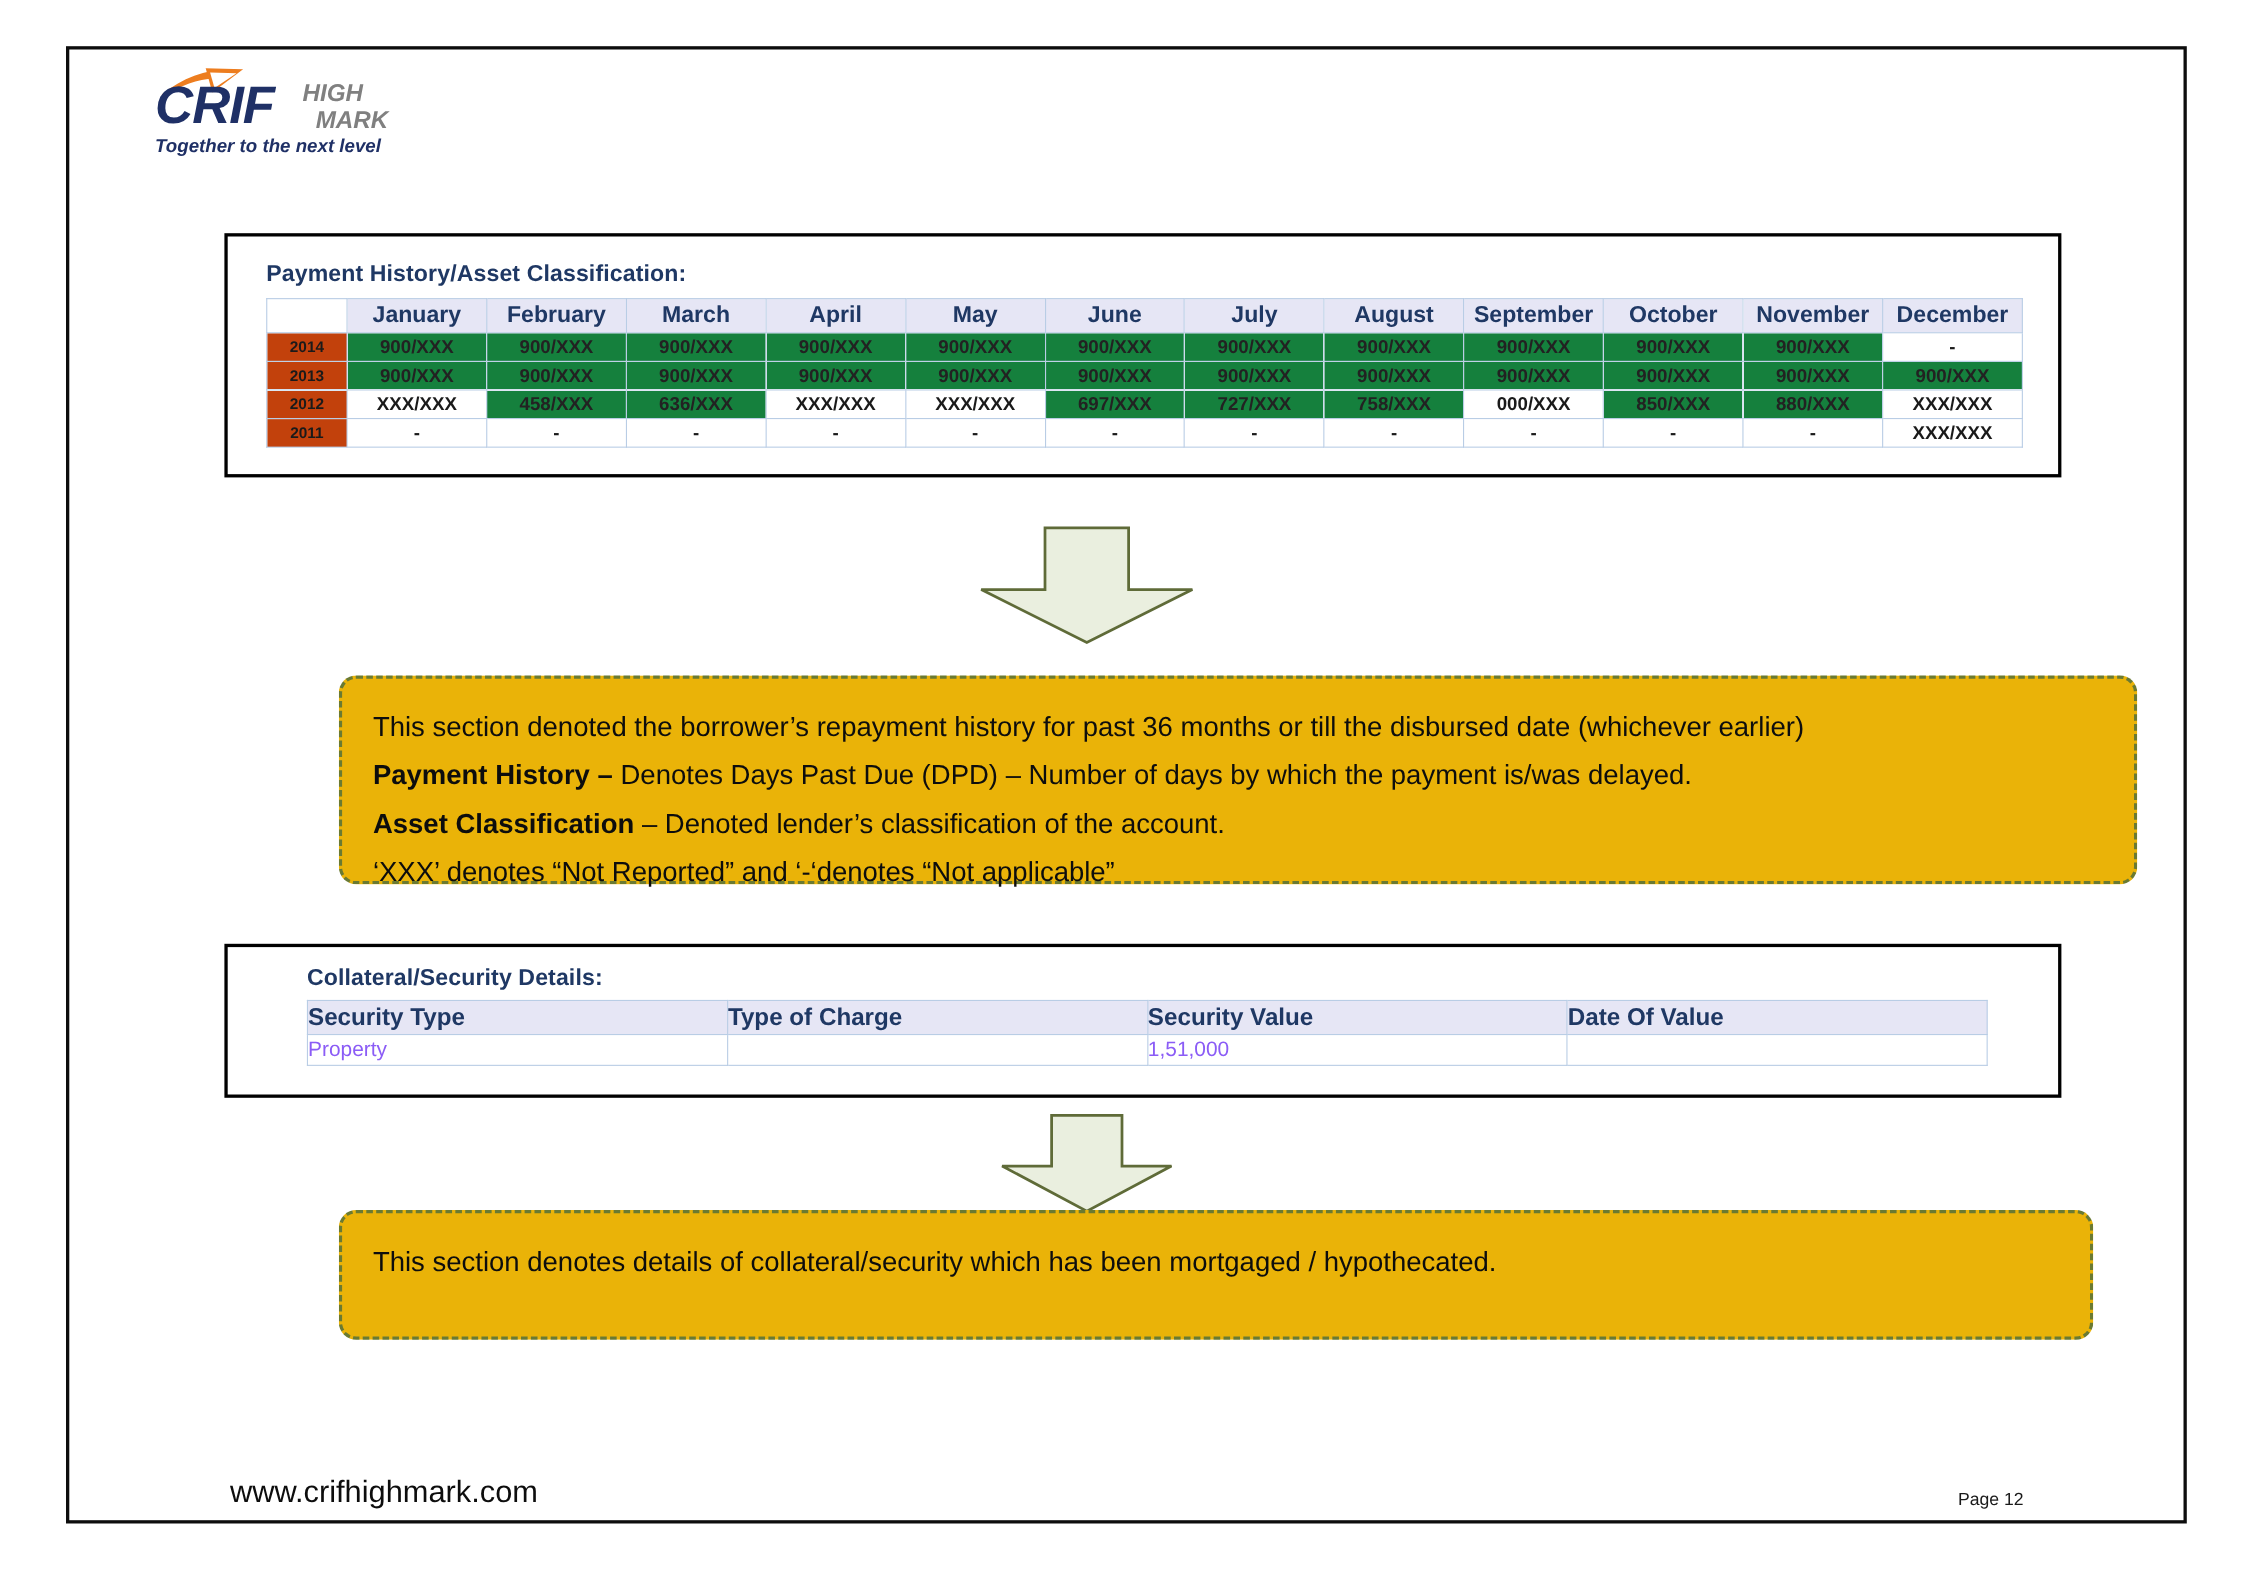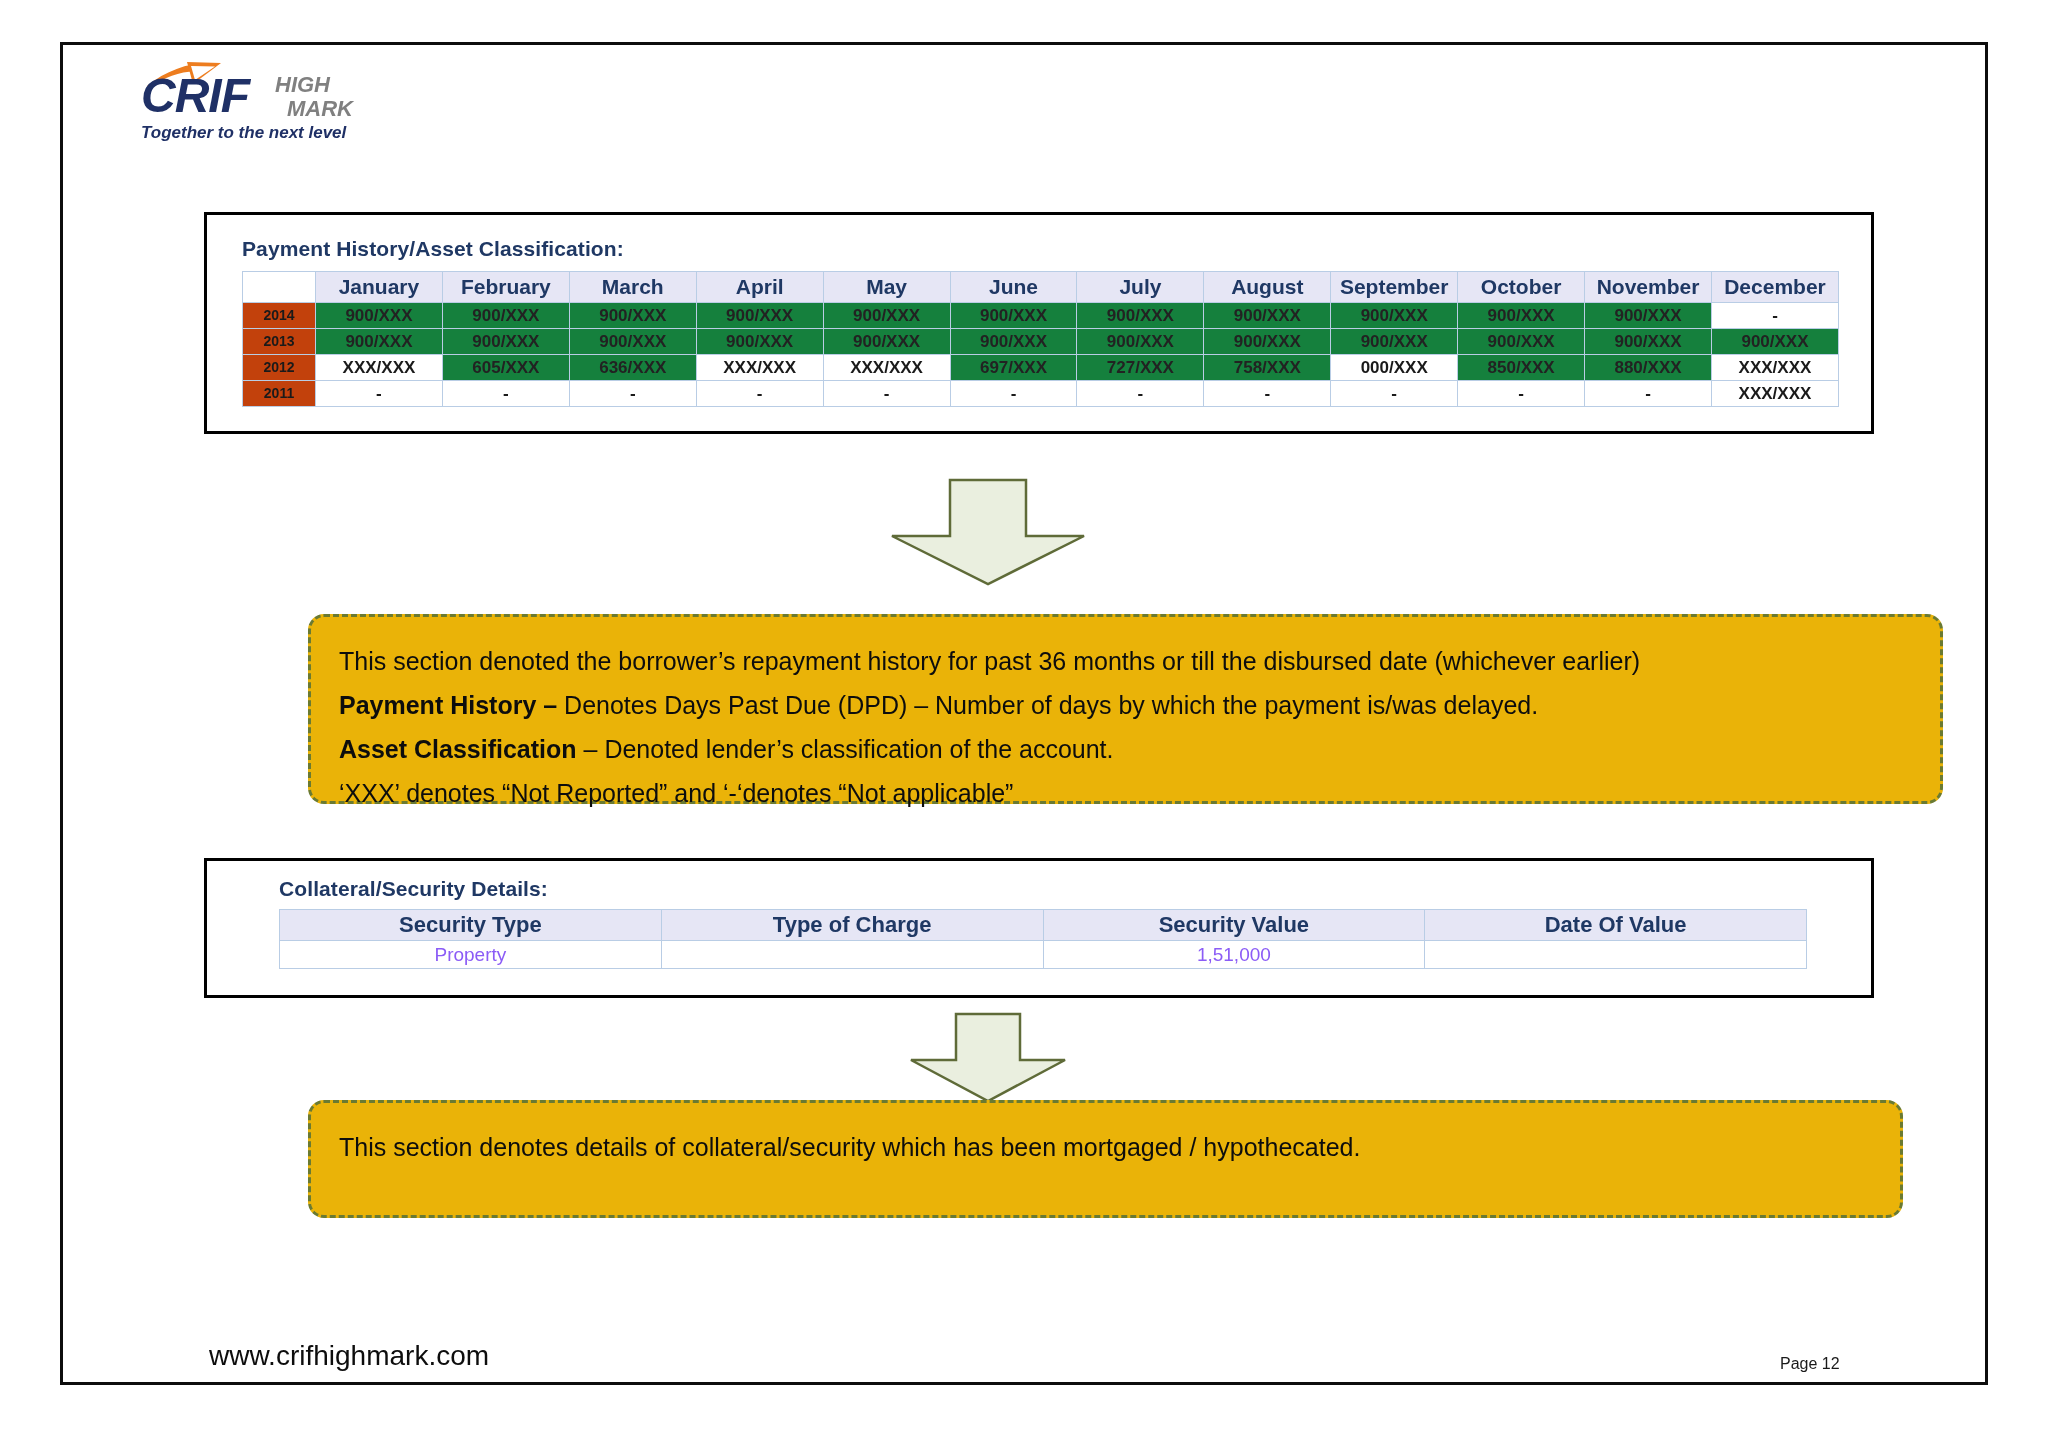--- a/index.html
+++ b/index.html
@@ -127,21 +127,21 @@
     position: absolute;
     left: 72px;
     top: 48px;
     width: 1528px;
     border-collapse: collapse;
     table-layout: fixed;
     font-family: "Liberation Sans", sans-serif;
   }
   .col-table th, .col-table td {
     border: 1px solid #b9cde5;
-    text-align: center;
+    text-align: left;
     padding: 0;
     height: 30px;
     line-height: 30px;
     font-size: 22px;
   }
   .col-table th {
     background: #e6e6f5;
     color: #1f3864;
     font-weight: bold;
   }
@@ -278,21 +278,21 @@
           <td class="datacell red">900/XXX</td>
           <td class="datacell red">900/XXX</td>
           <td class="datacell red">900/XXX</td>
           <td class="datacell red">900/XXX</td>
           <td class="datacell red">900/XXX</td>
           <td class="datacell red">900/XXX</td>
         </tr>
         <tr>
           <td class="yearcell">2012</td>
           <td class="datacell">XXX/XXX</td>
-          <td class="datacell red">605/XXX</td>
+          <td class="datacell red">458/XXX</td>
           <td class="datacell red">636/XXX</td>
           <td class="datacell">XXX/XXX</td>
           <td class="datacell">XXX/XXX</td>
           <td class="datacell red">697/XXX</td>
           <td class="datacell red">727/XXX</td>
           <td class="datacell red">758/XXX</td>
           <td class="datacell">000/XXX</td>
           <td class="datacell red">850/XXX</td>
           <td class="datacell red">880/XXX</td>
           <td class="datacell">XXX/XXX</td>

